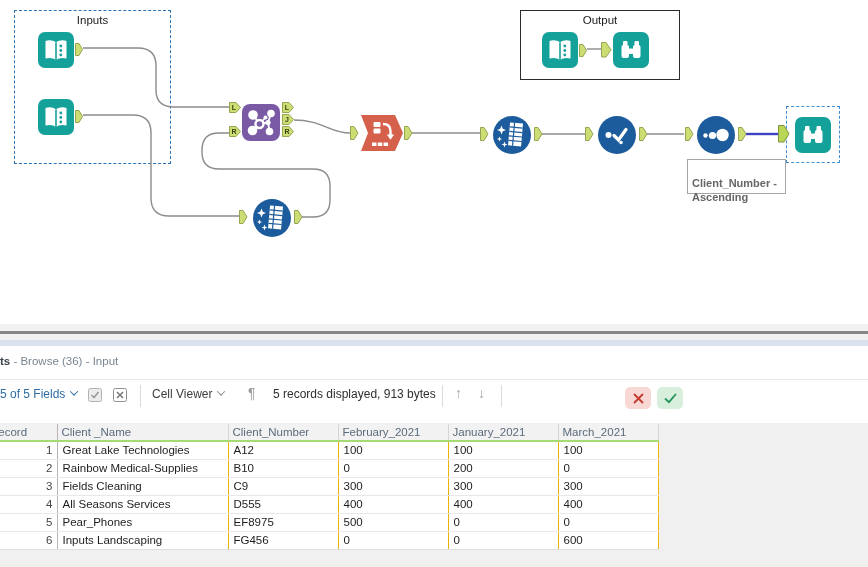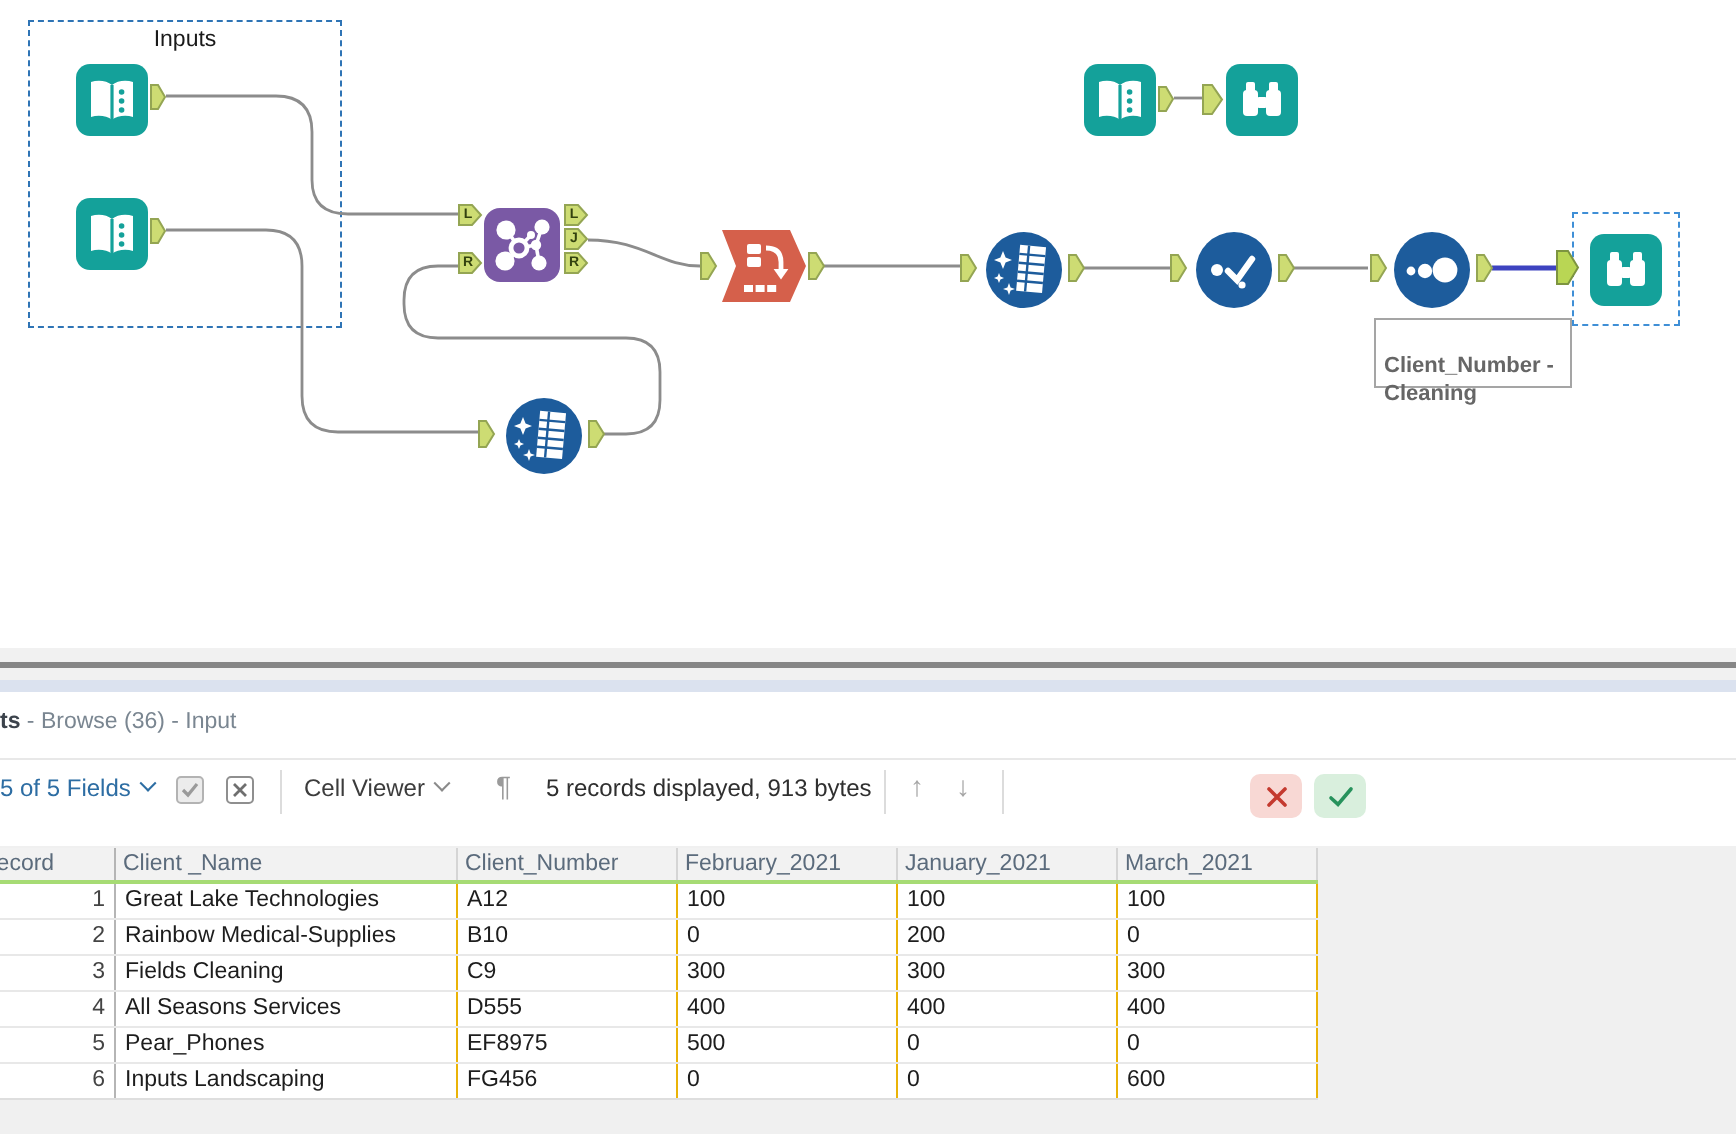--- a/index.html
+++ b/index.html
@@ -80,20 +80,23 @@
 </head>
 <body>
 
 <div class="screen">
 
   <div class="canvas">
 
     <div class="container inputs">
       <span class="container-label">Inputs</span>
     </div>
+    <div class="container output">
+      <span class="container-label">Output</span>
+    </div>
 
     <svg class="wires">
       <path d="M 83 48 H 138 Q 156 48 156 66 V 90 Q 156 107 174 107 H 229" fill="none" stroke="var(--wire-gray)" stroke-width="1.4"></path>
       <path d="M 83 115 H 133 Q 151 115 151 133 V 198 Q 151 216 169 216 H 239" fill="none" stroke="var(--wire-gray)" stroke-width="1.4"></path>
       <path d="M 302 217 H 313 Q 330 217 330 200 V 186 Q 330 169 313 169 H 219 Q 202 169 202 152 V 150 Q 202 133 219 133 H 229" fill="none" stroke="var(--wire-gray)" stroke-width="1.4"></path>
       <path d="M 294 120 C 322 120 330 133 350 133" fill="none" stroke="var(--wire-gray)" stroke-width="1.4"></path>
       <path d="M 412 133 H 480" fill="none" stroke="var(--wire-gray)" stroke-width="1.4"></path>
       <path d="M 542 134 H 585" fill="none" stroke="var(--wire-gray)" stroke-width="1.4"></path>
       <path d="M 647 134 H 684" fill="none" stroke="var(--wire-gray)" stroke-width="1.4"></path>
       <path d="M 746 134 H 778" fill="none" stroke="var(--wire-blue)" stroke-width="2.4"></path>
@@ -265,21 +268,21 @@
         </svg>
     </div>
     <div class="anchor" style="left:738px;top:127px">
       <svg width="9" height="14">
           <polygon points="0.5,0.5 4,0.5 8,7 4,13.5 0.5,13.5" fill="var(--anchor-green)" stroke="var(--anchor-border)"></polygon>
         </svg>
     </div>
 
     <div class="annotation">
       <div>Client_Number -</div>
-      <div>Cleaning</div>
+      <div>Ascending</div>
     </div>
 
     <div class="selection-box"></div>
     <div class="tool" style="left:795px;top:117px">
       <svg width="36" height="36">
         <rect width="36" height="36" rx="7" fill="var(--teal)"></rect>
         <rect x="8.5" y="13" width="7.5" height="13" rx="2" fill="#fff"></rect>
         <rect x="20" y="13" width="7.5" height="13" rx="2" fill="#fff"></rect>
         <rect x="10" y="9" width="4.5" height="5" rx="1" fill="#fff"></rect>
         <rect x="21.5" y="9" width="4.5" height="5" rx="1" fill="#fff"></rect>

